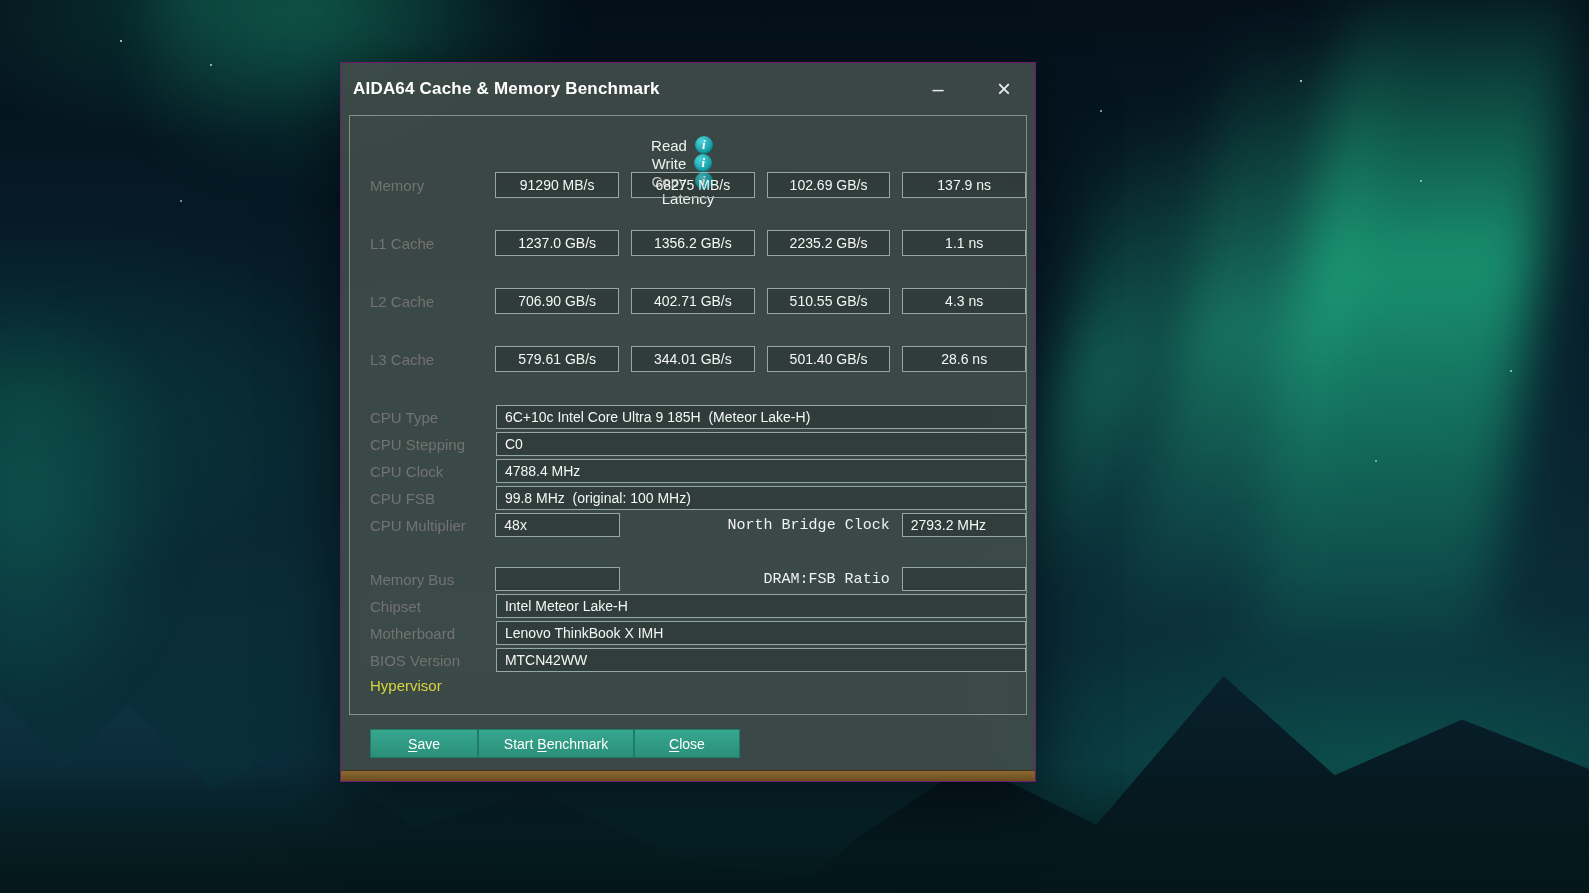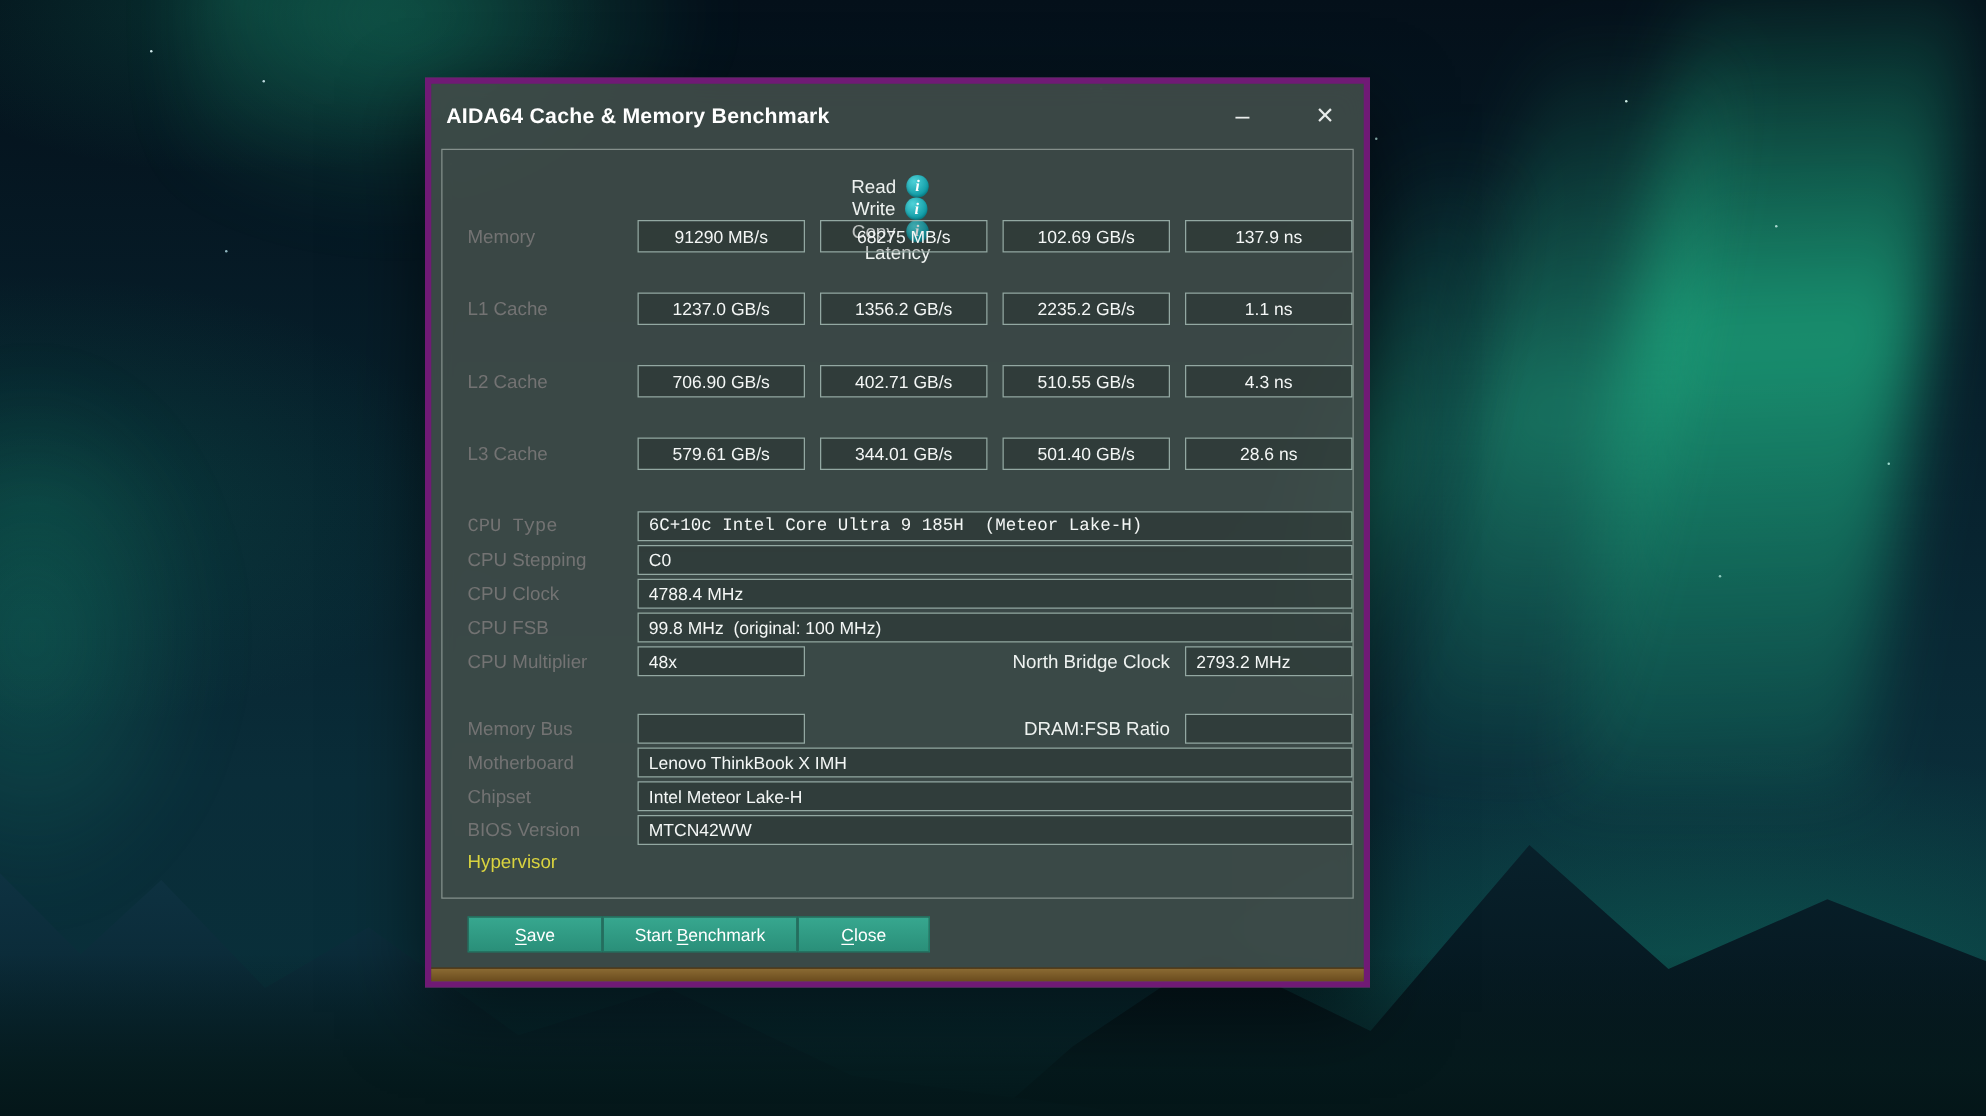--- a/index.html
+++ b/index.html
@@ -44,45 +44,45 @@
     background:linear-gradient(180deg,#11394a,#06202b);
     clip-path:polygon(0 28%, 7% 52%, 14% 30%, 23% 62%, 32% 44%, 45% 76%, 58% 62%, 74% 88%, 100% 100%, 0 100%);
   }
   .foreground {
     position:absolute; left:0; bottom:0; width:100%; height:130px;
     background:linear-gradient(180deg, rgba(4,18,24,0) 0%, rgba(5,26,28,0.85) 70%, rgba(4,22,24,0.95) 100%);
   }
 
   
   .window {
-    position:absolute; left:340px; top:62px; width:756px;
+    position:absolute; left:340px; top:62px; width:696px;
     background:rgba(64,77,73,0.90);
     backdrop-filter:blur(12px);
-    border:5px solid #701a75;
+    border:1px solid #701a75;
     box-shadow:0 20px 60px rgba(0,0,0,0.55);
     box-sizing:border-box;
     color:#eef2f0;
   }
   .titlebar { height:52px; display:flex; align-items:center; padding:0 0 0 12px; }
   .title { font-size:17px; font-weight:bold; color:#ffffff; letter-spacing:0.2px; }
   .win-controls { margin-left:auto; display:flex; align-items:center; gap:44px; padding-right:20px; }
   .win-btn { color:#e9edec; font-size:20px; line-height:20px; width:22px; text-align:center; cursor:default; }
   .win-btn.close { font-size:24px; }
 
   .panel {
     margin:0 8px; border:1px solid rgba(205,215,210,0.5);
     padding-bottom:16px; box-sizing:border-box;
   }
 
   .row { display:flex; align-items:center; }
   .rlabel { width:157px; padding-left:20px; box-sizing:border-box; font-size:15px; color:#737373; white-space:nowrap; }
   .cell { width:135px; margin-right:12px; box-sizing:border-box; }
   .cell.last { margin-right:0; }
   .wide { width:576px; box-sizing:border-box; }
-  .midlabel { width:282px; margin-right:12px; text-align:right; font-size:15px; color:#eef2f0; white-space:nowrap; }
+  .midlabel { width:282px; margin-right:12px; text-align:right; font-size:15px; color:#eef2f0; white-space:nowrap;font-family:Liberation Mono, monospace; }
 
   .hcell { display:flex; align-items:center; justify-content:center; gap:8px; font-size:15px; color:#eef2f0; }
   .row-header { margin-top:20px; height:26px;flex-direction:column; }
   .info-icon {
     width:18px; height:18px; border-radius:50%;
     background:radial-gradient(circle at 35% 28%, #4fd2d8, #0d98a3 72%);
     color:#fff; display:flex; align-items:center; justify-content:center;
     font-family:"Liberation Serif", serif; font-style:italic; font-weight:bold; font-size:13px;
     box-shadow:inset 0 -1px 2px rgba(0,0,0,0.25);
   }
@@ -93,21 +93,21 @@
     color:#f4f7f6; font-size:14px;
     display:flex; align-items:center;
     white-space:pre;
   }
   .bench { height:26px; margin-top:32px; }
   .bench.first { margin-top:10px; }
   .bench .box { height:26px; justify-content:center; }
 
   .info-row { height:24px; margin-top:3px; }
   .info-row .box { height:24px; padding-left:8px; }
-  .info-row.gap-l { margin-top:33px;font-family:Liberation Mono, monospace; }
+  .info-row.gap-l { margin-top:33px; }
   .info-row.gap-m { margin-top:30px; }
 
   .footer-row { height:26px; }
   .hyper { padding-left:20px; font-size:15px; color:#d9d33f; }
   .version { flex:1; text-align:right; padding-right:21px; font-size:14px; color:#ccd4d1; white-space:pre; }
 
   .btnbar { display:flex; justify-content:flex-start; margin:14px 8px 12px 8px;padding-left:21px; }
   .btn {
     height:29px; border:1px solid #1f7a66;
     background:linear-gradient(180deg,#37a78f,#2a8f79);
@@ -233,27 +233,27 @@
 
     <div class="row info-row gap-m">
       <div class="rlabel">Memory Bus</div>
       <div class="cell box"></div>
       <div class="midlabel">DRAM:FSB Ratio</div>
       <div class="cell last box"></div>
     </div>
 
 
     <div class="row info-row">
+      <div class="rlabel">Chipset</div>
+      <div class="wide box">Intel Meteor Lake-H</div>
+    </div>
+
+    <div class="row info-row">
       <div class="rlabel">Motherboard</div>
       <div class="wide box">Lenovo ThinkBook X IMH</div>
-    </div>
-
-    <div class="row info-row">
-      <div class="rlabel">Chipset</div>
-      <div class="wide box">Intel Meteor Lake-H</div>
     </div>
 
     <div class="row info-row">
       <div class="rlabel">BIOS Version</div>
       <div class="wide box">MTCN42WW</div>
     </div>
 
     <div class="row footer-row">
       <div class="hyper">Hypervisor</div>
     </div>

